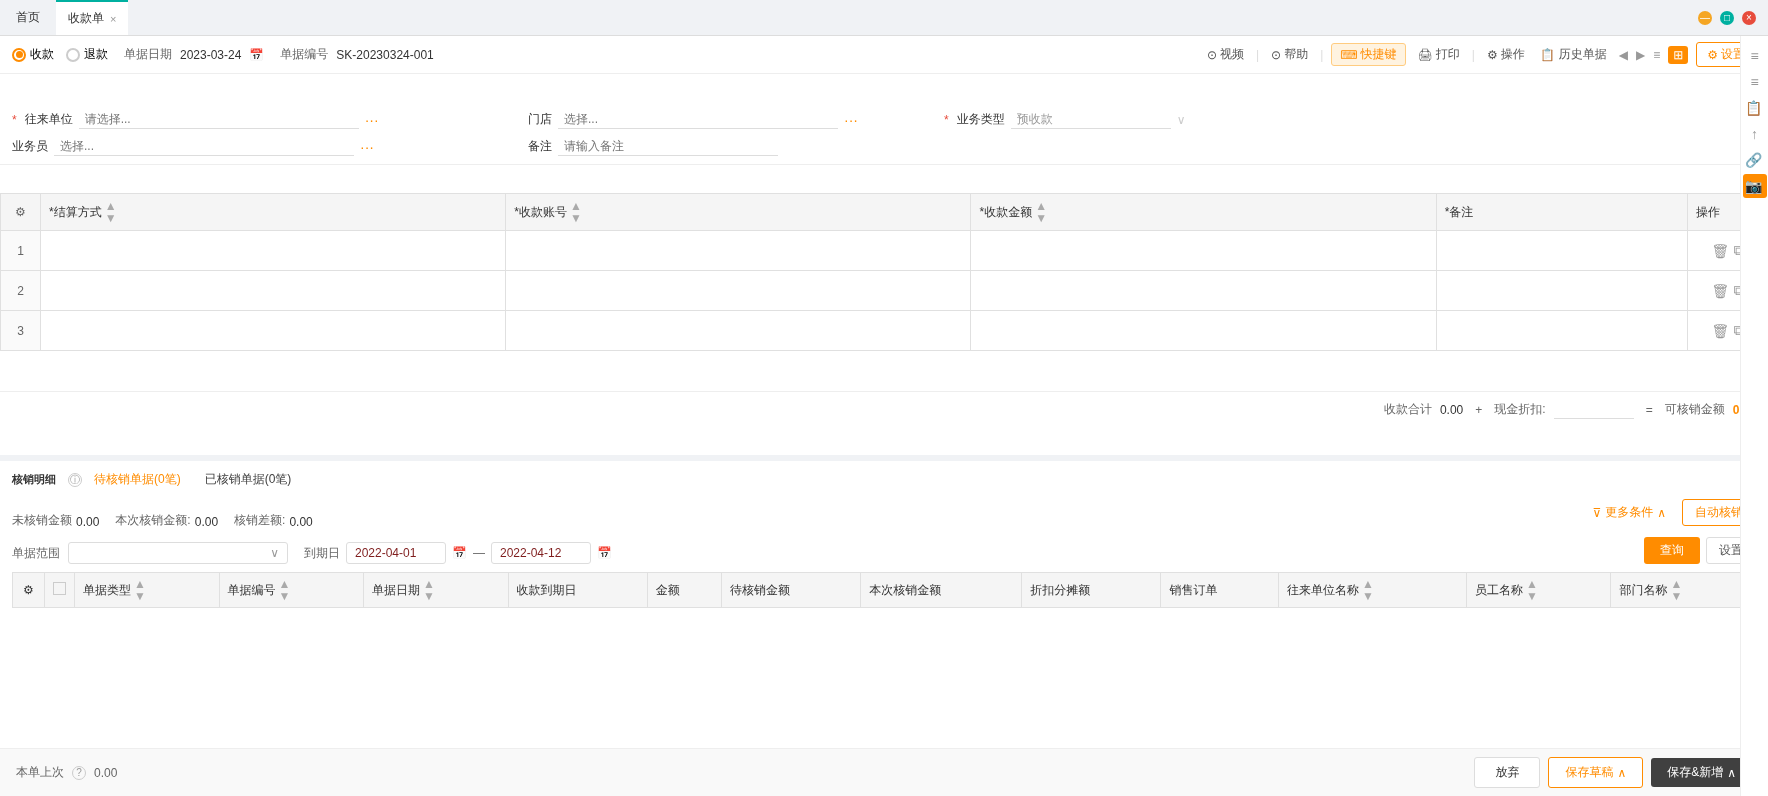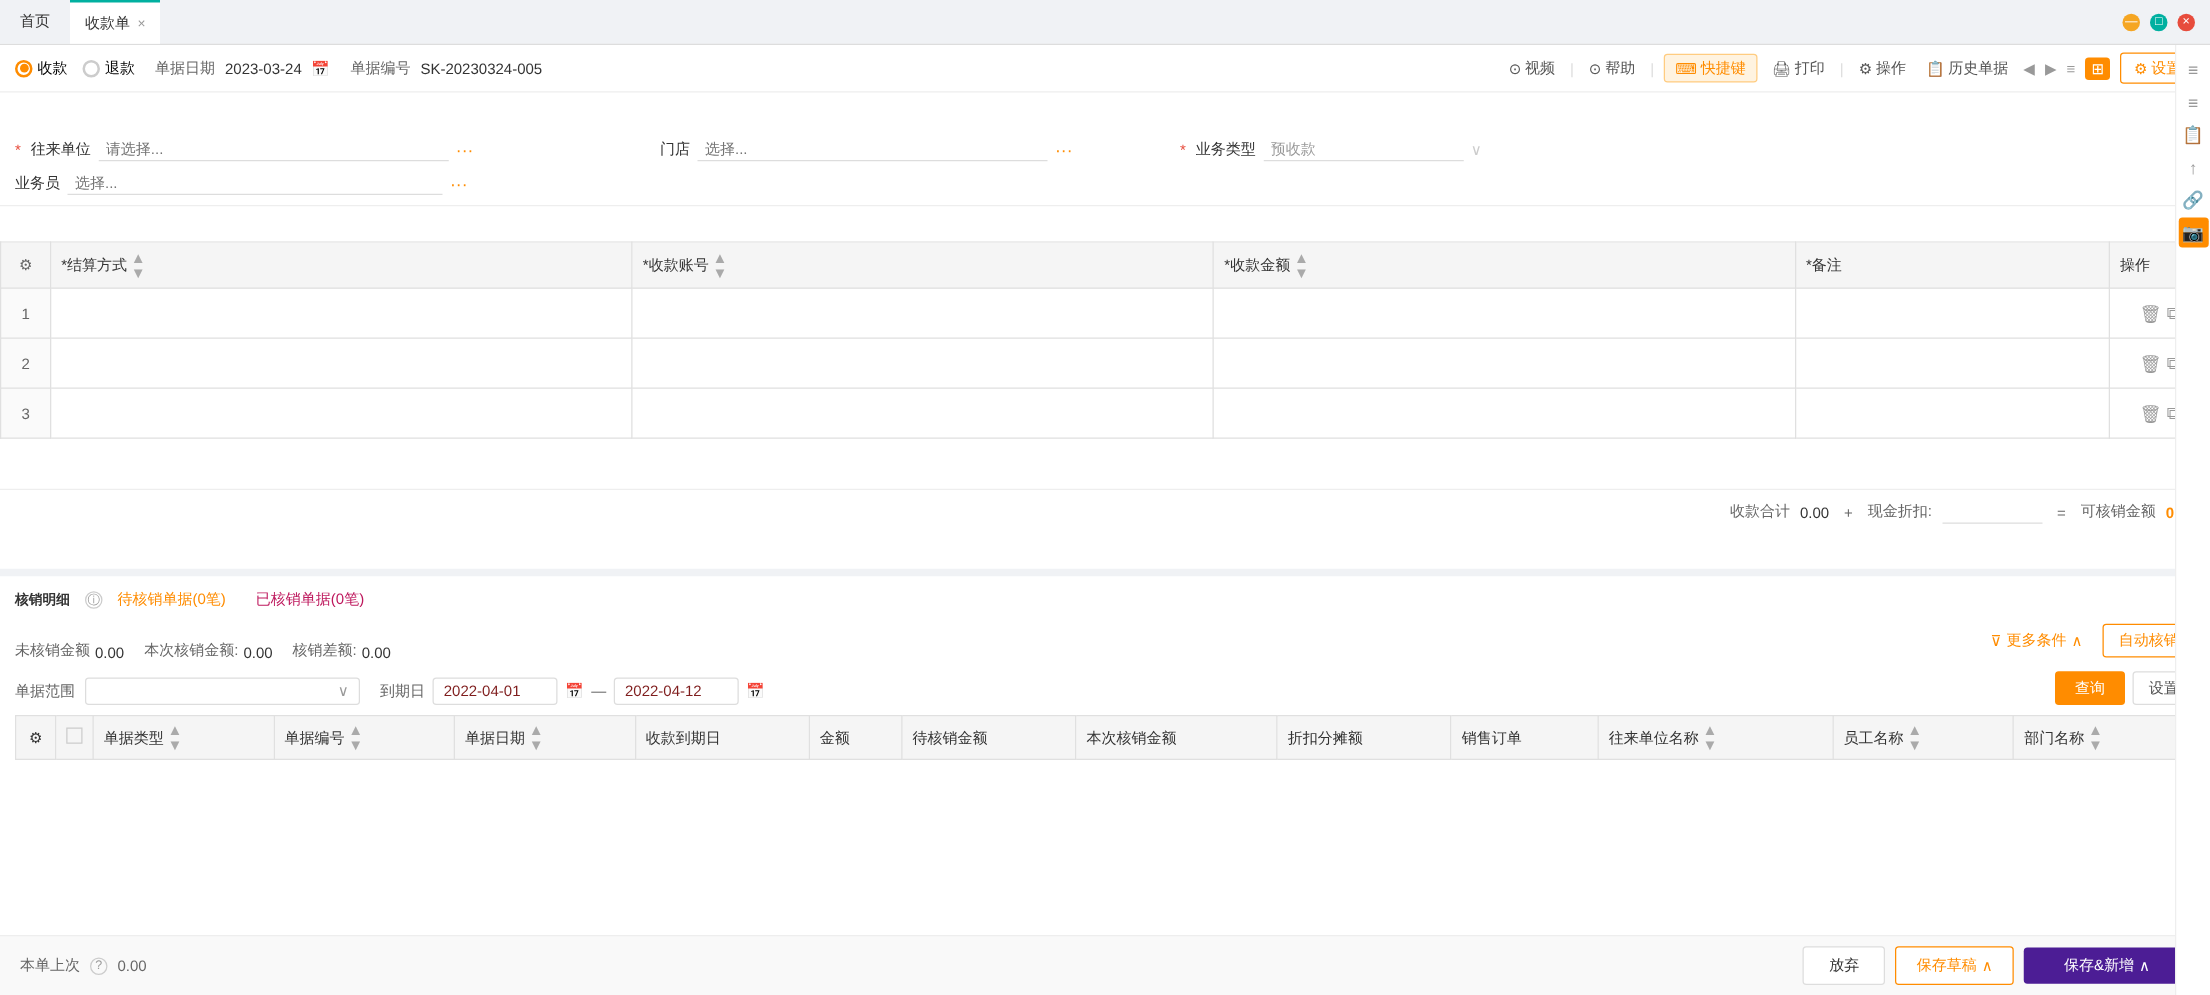--- a/index.html
+++ b/index.html
@@ -88,21 +88,21 @@
     .recon-table th { background: #f5f5f5; border: 1px solid #e0e0e0; padding: 5px 8px; text-align: left; color: #333; font-weight: normal; white-space: nowrap; }
     .checkbox-cell { width: 30px; text-align: center; }
     .checkbox { width: 13px; height: 13px; border: 1px solid #ccc; display: inline-block; cursor: pointer; }
 
     
     .footer { background: #f9f9f9; border-top: 1px solid #eee; padding: 8px 16px; display: flex; align-items: center; }
     .footer-left { display: flex; align-items: center; gap: 8px; color: #666; }
     .footer-right { margin-left: auto; display: flex; align-items: center; gap: 8px; }
     .btn-discard { background: #fff; border: 1px solid #ddd; color: #333; padding: 6px 20px; border-radius: 3px; cursor: pointer; }
     .btn-draft { background: #fff; border: 1px solid #ff8c00; color: #ff8c00; padding: 6px 16px; border-radius: 3px; cursor: pointer; display: flex; align-items: center; gap: 4px; }
-    .btn-save { background: #4c1d95; color: #fff; padding: 6px 32px; border-radius: 3px; cursor: pointer; border: none; display: flex; align-items: center; gap: 4px; }
+    .btn-save { background: #404040; color: #fff; padding: 6px 16px; border-radius: 3px; cursor: pointer; border: none; display: flex; align-items: center; gap: 4px; }
     .btn-group { display: flex; }
 
     
     .right-sidebar { position: fixed; right: 0; top: 36px; width: 28px; background: #fff; border-left: 1px solid #eee; height: calc(796px - 36px); display: flex; flex-direction: column; align-items: center; padding-top: 8px; gap: 2px; }
     .sidebar-icon { width: 24px; height: 24px; display: flex; align-items: center; justify-content: center; color: #999; cursor: pointer; font-size: 14px; border-radius: 3px; }
     .sidebar-icon.active { background: #ff8c00; color: #fff; }
 
     .info-icon { display: inline-flex; align-items: center; justify-content: center; width: 14px; height: 14px; border-radius: 50%; border: 1px solid #ccc; color: #999; font-size: 10px; cursor: pointer; }
   </style>
 </head>
@@ -136,21 +136,21 @@
         <span>退款</span>
       </div>
     </div>
     <div class="doc-info">
       <span class="label">单据日期</span>
       <span class="value">2023-03-24</span>
       <span class="calendar-icon">📅</span>
     </div>
     <div class="doc-info">
       <span class="label">单据编号</span>
-      <span class="value">SK-20230324-005</span>
+      <span class="value">SK-20230324-001</span>
     </div>
     <div class="toolbar-right">
       <span class="toolbar-btn">
         <span>⊙</span>
         <span>视频</span>
       </span>
       <span class="toolbar-separator">|</span>
       <span class="toolbar-btn">
         <span>⊙</span>
         <span>帮助</span>
@@ -202,20 +202,24 @@
         <span class="form-label">业务类型</span>
         <input class="form-input" style="width: 160px;" value="预收款">
         <span class="dropdown-arrow">∨</span>
       </div>
     </div>
     <div class="form-row">
       <div class="form-field" style="flex:1;max-width:500px;">
         <span class="form-label">业务员</span>
         <input class="form-input" style="width: 300px;" placeholder="选择...">
         <span class="more-btn">···</span>
+      </div>
+      <div class="form-field" style="flex:1;">
+        <span class="form-label">备注</span>
+        <input class="form-input" style="width: 220px;" placeholder="请输入备注">
       </div>
     </div>
   </div>
 
   <div class="table-section" style="max-height:170px;overflow-y:auto;flex-shrink:0;">
     <table class="data-table">
       <thead>
         <tr>
           <th style="width:40px;text-align:center;">
             <span class="gear-icon">⚙</span>
@@ -307,21 +311,21 @@
     <span class="summary-label">可核销金额</span>
     <span class="summary-value orange">0.00</span>
   </div>
 
   <div class="recon-section">
     <div class="recon-header">
       <span class="recon-title">核销明细</span>
       <span class="info-icon">ⓘ</span>
       <span class="recon-tab">待核销单据(0笔)</span>
       <span style="color:#666;">  </span>
-      <span class="recon-tab" style="color:#be185d;">已核销单据(0笔)</span>
+      <span class="recon-tab" style="color:#404040;">已核销单据(0笔)</span>
     </div>
     <div class="recon-stats">
       <div class="stat-item">
         <span class="stat-label">未核销金额</span>
         <span class="stat-value">0.00</span>
       </div>
       <div class="stat-item">
         <span class="stat-label">本次核销金额:</span>
         <span class="stat-value">0.00</span>
       </div>

